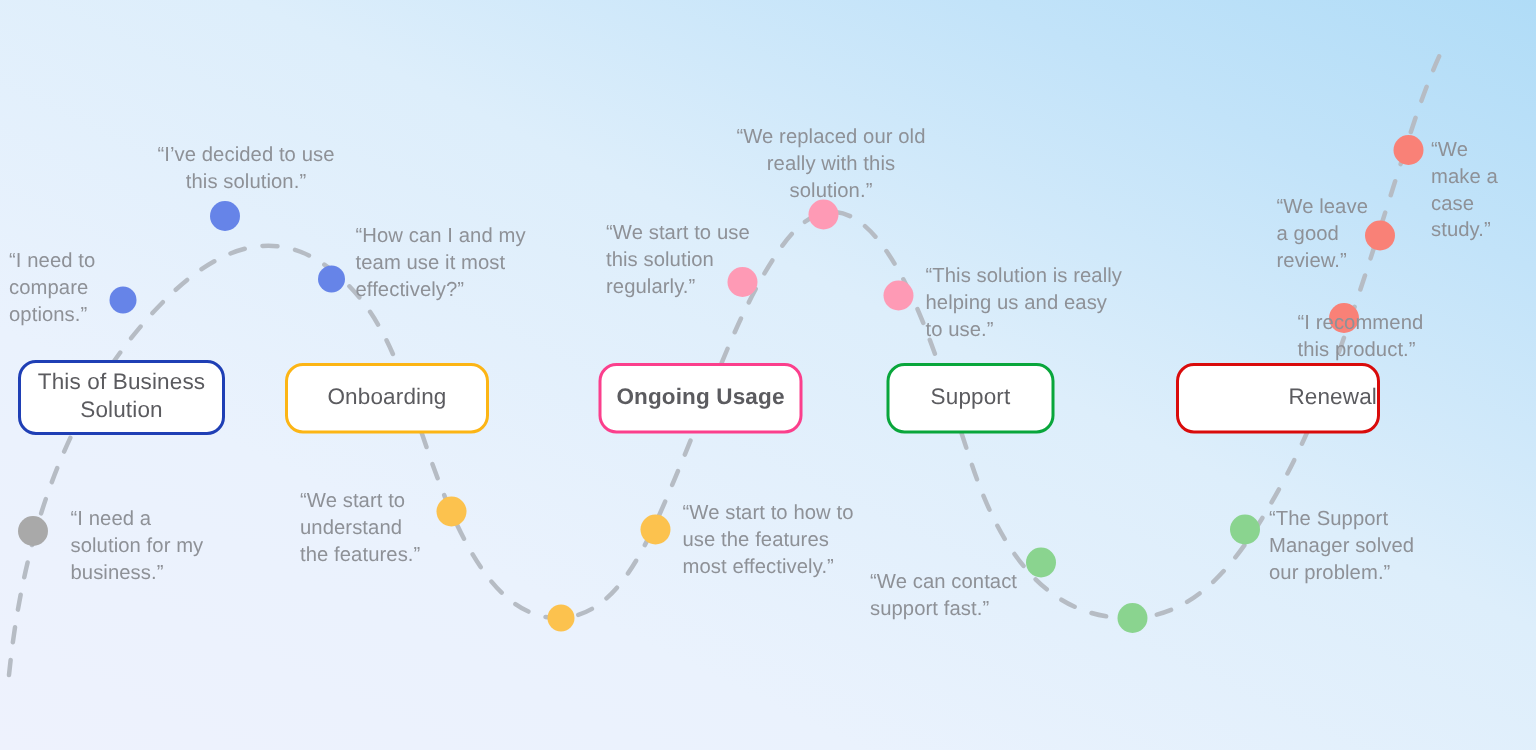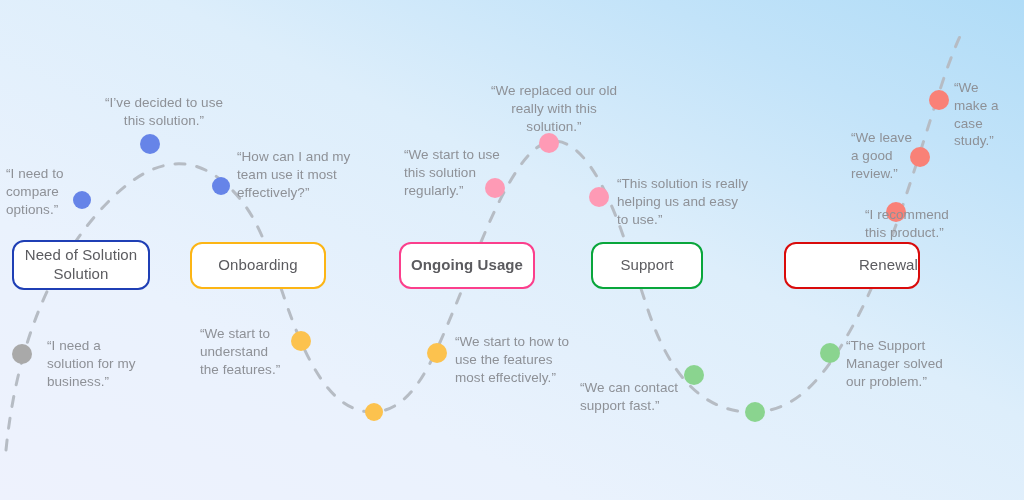--- a/index.html
+++ b/index.html
@@ -65,21 +65,21 @@
 <body>
 
 <div id="journey-canvas">
 
   <svg id="path-layer" viewBox="0 0 1024 500" xmlns="http://www.w3.org/2000/svg">
     <path id="journey-path" fill="none" stroke-linecap="round" d="M 6 450 C 18 330 60 250 110 200 C 150 160 190 150 228 186 C 258 214 268 250 285 300 C 305 358 330 412 372 412 C 412 412 432 362 452 314 C 474 262 492 206 520 166 C 542 134 566 132 590 166 C 614 200 628 250 648 310 C 668 370 700 414 756 412 C 800 410 828 372 856 320 C 886 264 908 190 938 96 C 950 58 958 40 964 28" stroke="#b6bcc4" stroke-width="3" stroke-dasharray="10 12"></path>
   </svg>
 
   <div id="stage-layer">
       <div class="stage-box" style="left: 12px; top: 240px; width: 138px; height: 50px; border-color: rgb(31, 63, 181);">
-        <span style="white-space: pre-line;">Need of Solution
+        <span style="white-space: pre-line;">This of Business
 Solution</span>
       </div>
       <div class="stage-box" style="left: 190px; top: 242px; width: 136px; height: 47px; border-color: rgb(252, 181, 21); text-align: center;">
         <span style="white-space: pre-line;">Onboarding</span>
       </div>
       <div class="stage-box" style="left: 399px; top: 242px; width: 136px; height: 47px; border-color: rgb(251, 63, 140); font-weight: bold;">
         <span style="white-space: pre-line;">Ongoing Usage</span>
       </div>
       <div class="stage-box" style="left: 591px; top: 242px; width: 112px; height: 47px; border-color: rgb(9, 166, 59);">
         <span style="white-space: pre-line;">Support</span>
@@ -136,19 +136,19 @@
       <div class="quote" style="left: 580px; top: 379px; width: 110px;">“We can contact
 support fast.”</div>
       <div class="quote" style="left: 846px; top: 337px; width: 112px;">“The Support
 Manager solved
 our problem.”</div>
       <div class="quote" style="left: 865px; top: 206px; width: 104px;">“I recommend
 this product.”</div>
       <div class="quote" style="left: 851px; top: 129px; width: 70px;">“We leave
 a good
 review.”</div>
-      <div class="quote" style="left: 954px; top: 79px; width: 62px;">“We
+      <div class="quote" style="left: 954px; top: 91px; width: 62px;">“We
 make a
 case
 study.”</div>
     </div>
 
 </div>
 
 </body></html>

